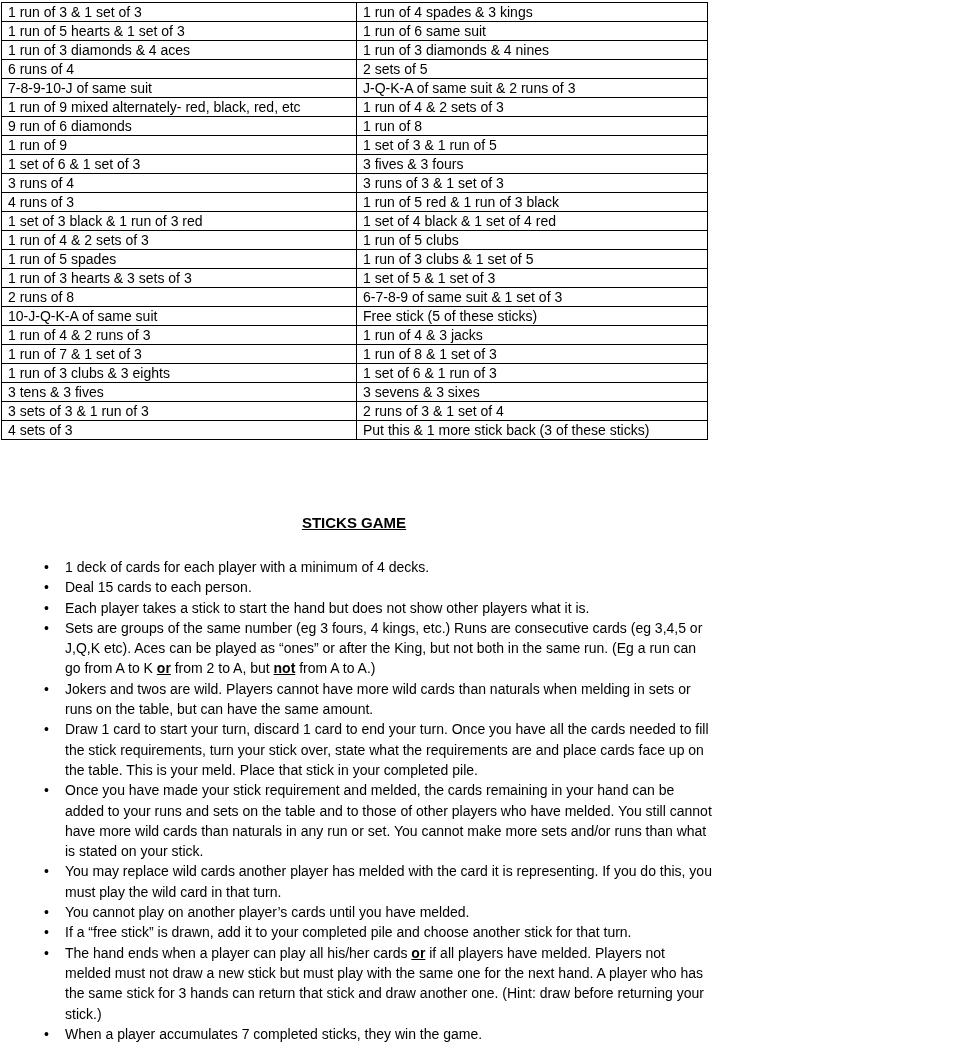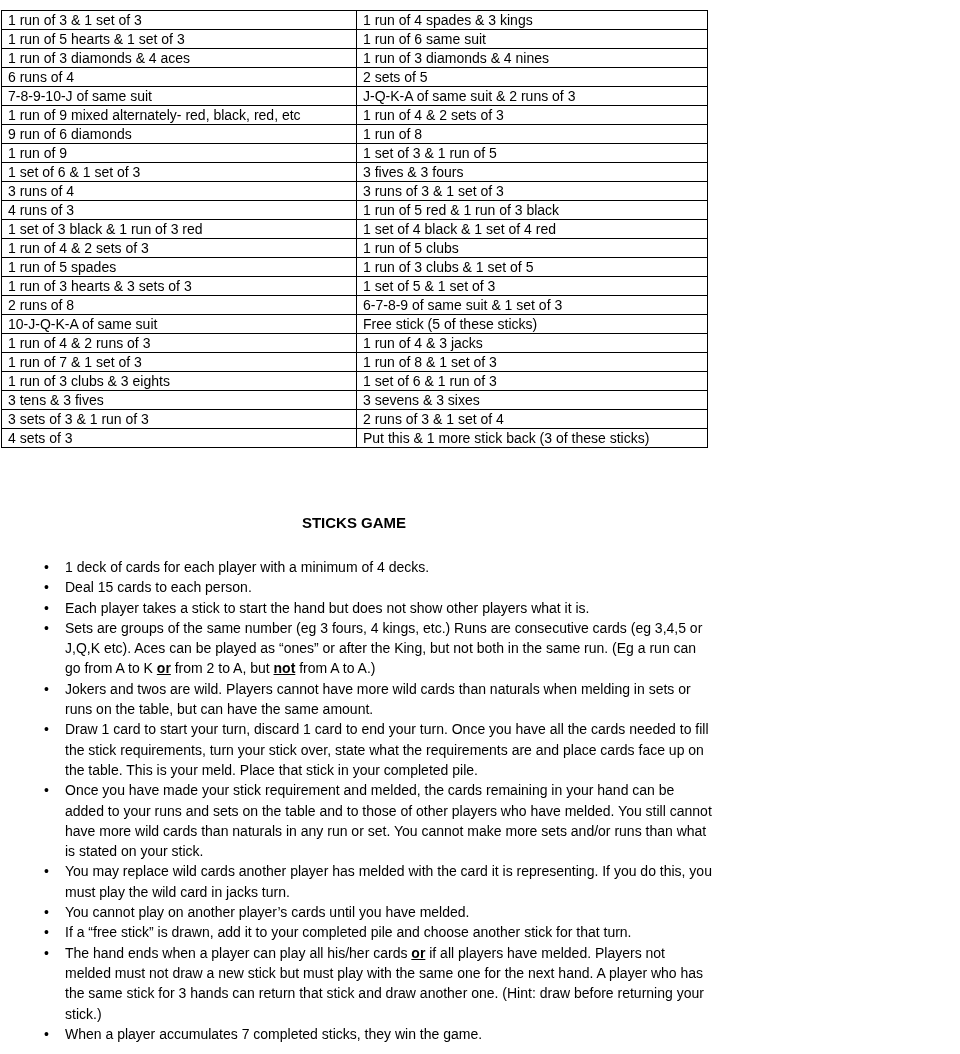--- a/index.html
+++ b/index.html
@@ -13,21 +13,21 @@
   }
   .page {
     position: relative;
     width: 960px;
     height: 1054px;
     background: #ffffff;
     overflow: hidden;
   }
   table.sticks {
     position: absolute;
-    top: 10px;
+    top: 2px;
     left: 1px;
     width: 706px;
     border-collapse: collapse;
     table-layout: fixed;
   }
   table.sticks col.c1 { width: 355px; }
   table.sticks col.c2 { width: 351px; }
   table.sticks td {
     border: 1.5px solid #000000;
     height: 19px;
@@ -39,20 +39,21 @@
     overflow: hidden;
   }
   .doc-title {
     position: absolute;
     top: 514px;
     left: 0;
     width: 708px;
     text-align: center;
     font-size: 15px;
     font-weight: bold;
+    text-decoration: underline;
   }
   ul.rules {
     position: absolute;
     top: 549px;
     left: 0;
     width: 704px;
     margin: 8px;
     padding: 0 0 0 57px;
     list-style: none;
     font-size: 14px;
@@ -183,20 +184,20 @@
   <div class="doc-title">STICKS GAME</div>
 
   <ul class="rules">
       <li><span>1 deck of cards for each player with a minimum of 4 decks.</span></li>
       <li><span>Deal 15 cards to each person.</span></li>
       <li><span>Each player takes a stick to start the hand but does not show other players what it is.</span></li>
       <li><span>Sets are groups of the same number (eg 3 fours, 4 kings, etc.) Runs are consecutive cards (eg 3,4,5 or J,Q,K etc). Aces can be played as “ones” or after the King, but not both in the same run. (Eg a run can go from A to K </span><span class="bu">or</span><span> from 2 to A, but </span><span class="bu">not</span><span> from A to A.)</span></li>
       <li><span>Jokers and twos are wild. Players cannot have more wild cards than naturals when melding in sets or runs on the table, but can have the same amount.</span></li>
       <li><span>Draw 1 card to start your turn, discard 1 card to end your turn. Once you have all the cards needed to fill the stick requirements, turn your stick over, state what the requirements are and place cards face up on the table. This is your meld. Place that stick in your completed pile.</span></li>
       <li><span>Once you have made your stick requirement and melded, the cards remaining in your hand can be added to your runs and sets on the table and to those of other players who have melded. You still cannot have more wild cards than naturals in any run or set. You cannot make more sets and/or runs than what is stated on your stick.</span></li>
-      <li><span>You may replace wild cards another player has melded with the card it is representing. If you do this, you must play the wild card in jacks turn.</span></li>
+      <li><span>You may replace wild cards another player has melded with the card it is representing. If you do this, you must play the wild card in that turn.</span></li>
       <li><span>You cannot play on another player’s cards until you have melded.</span></li>
       <li><span>If a “free stick” is drawn, add it to your completed pile and choose another stick for that turn.</span></li>
       <li><span>The hand ends when a player can play all his/her cards </span><span class="bu">or</span><span> if all players have melded. Players not melded must not draw a new stick but must play with the same one for the next hand. A player who has the same stick for 3 hands can return that stick and draw another one. (Hint: draw before returning your stick.)</span></li>
       <li><span>When a player accumulates 7 completed sticks, they win the game.</span></li>
     </ul>
 
 </div>
 
 </body></html>

